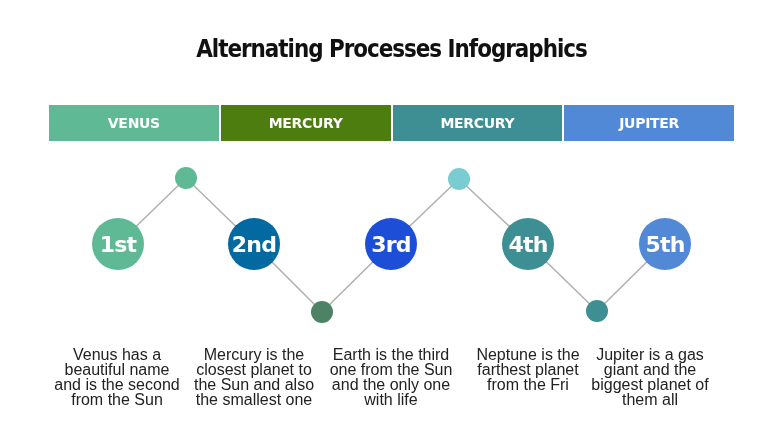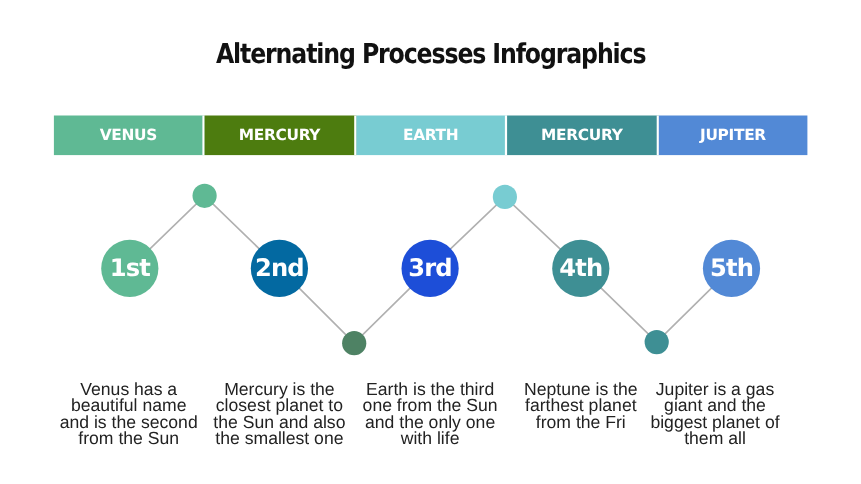--- a/index.html
+++ b/index.html
@@ -14,21 +14,20 @@
   .desc { position: absolute; top: 347px; width: 136px; text-align: center; font-size: 16px; line-height: 15px; color: #222; }
 </style>
 </head>
 <body>
 
 <div class="title">Alternating Processes Infographics</div>
 
 <div class="bar">
   <div class="seg" style="background:#5fb994">VENUS</div>
   <div class="seg" style="background:#4d7c0f">MERCURY</div>
-  <div class="seg" style="background:#78ccd2">EARTH</div>
   <div class="seg" style="background:#3e8f94">MERCURY</div>
   <div class="seg" style="background:#5289d6">JUPITER</div>
 </div>
 
 <svg class="lines" width="783" height="440">
   <polyline points="118,244 186,178 254,244 322,312 391,244 459,179 528,244 597,311 665,244" fill="none" stroke="#b0b0b0" stroke-width="1.5"></polyline>
 </svg>
 
 <div class="small" style="left:175px;top:167px;background:#5fb994"></div>
 <div class="small" style="left:311px;top:301px;background:#4e8264"></div>

